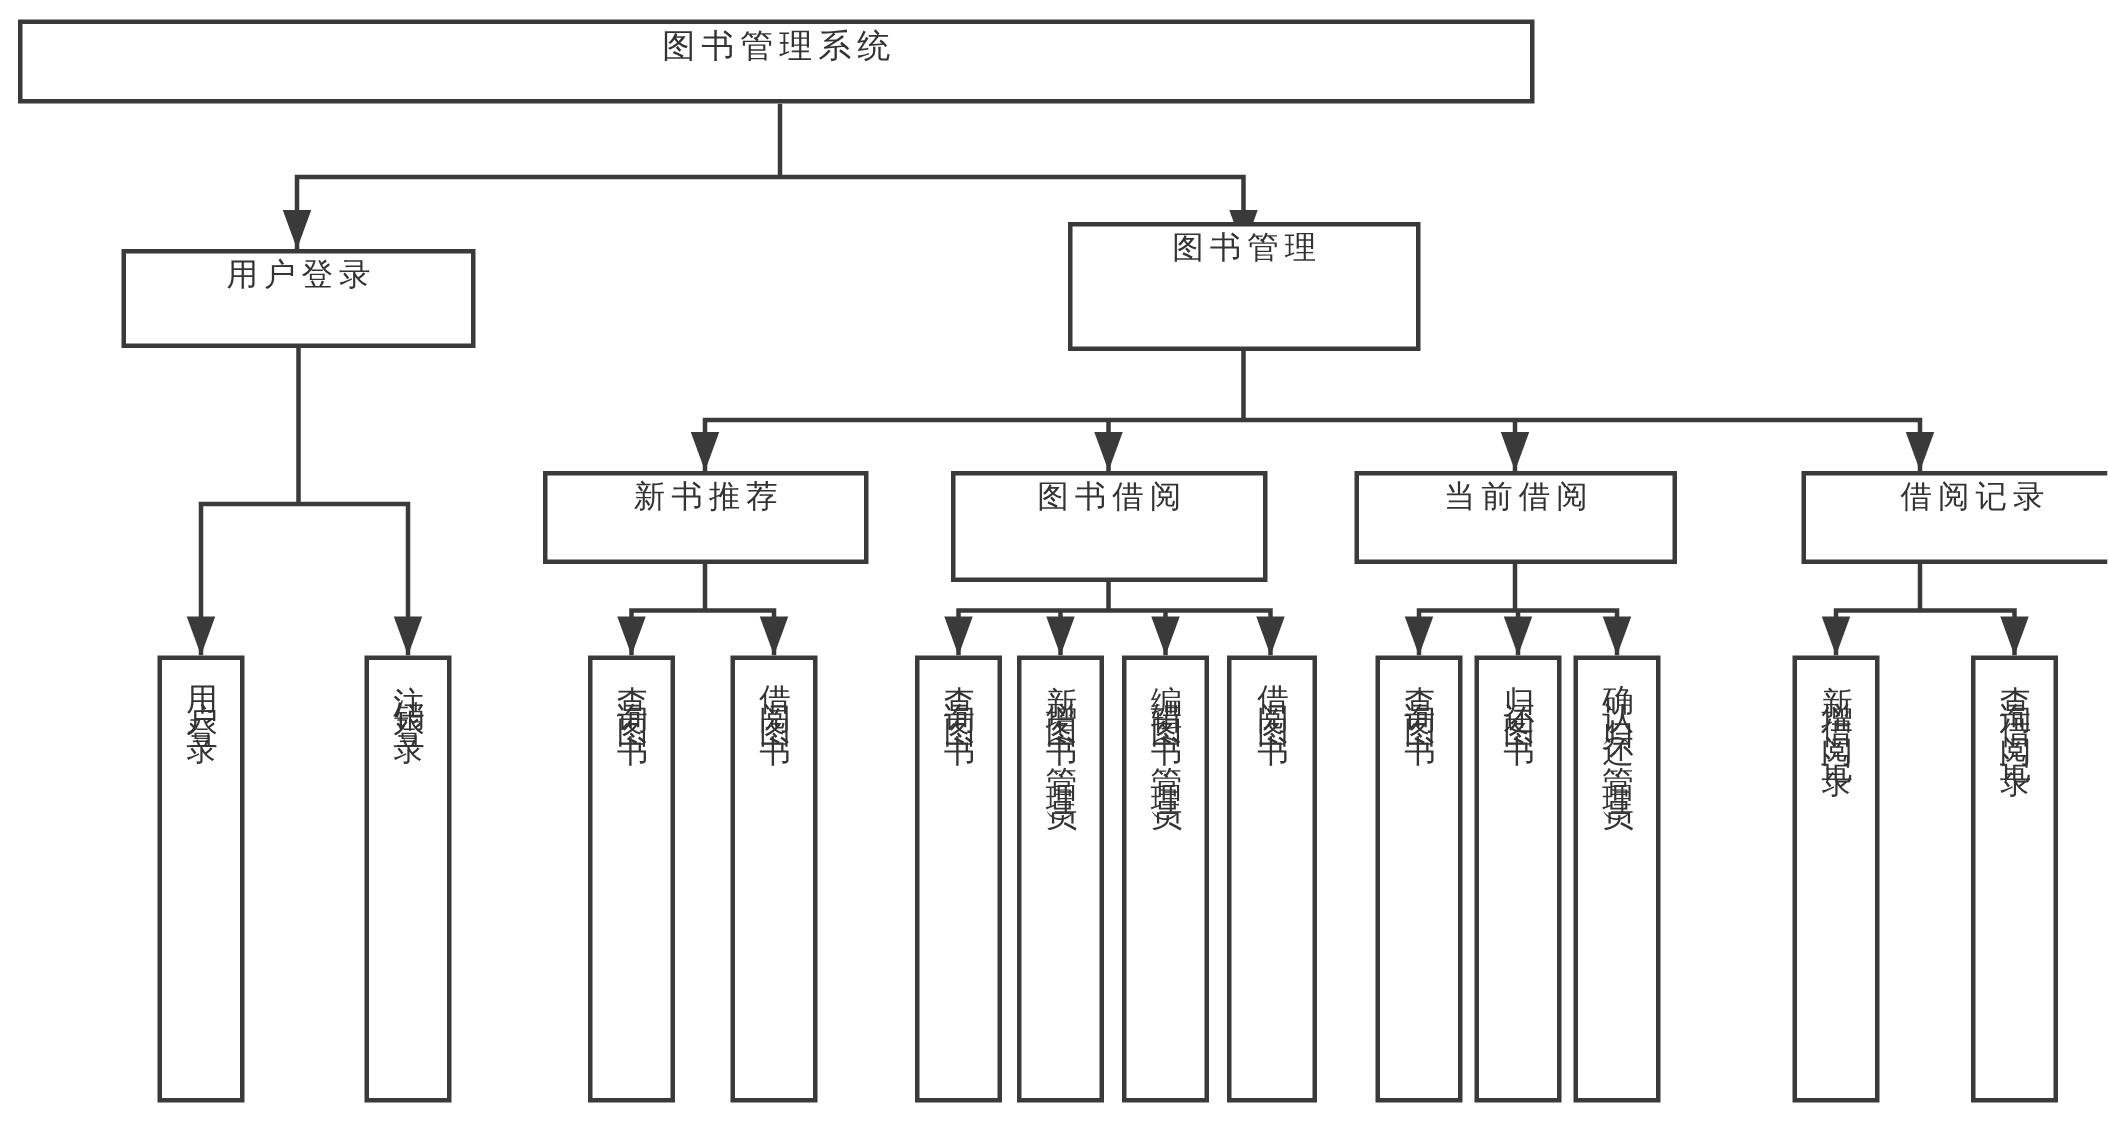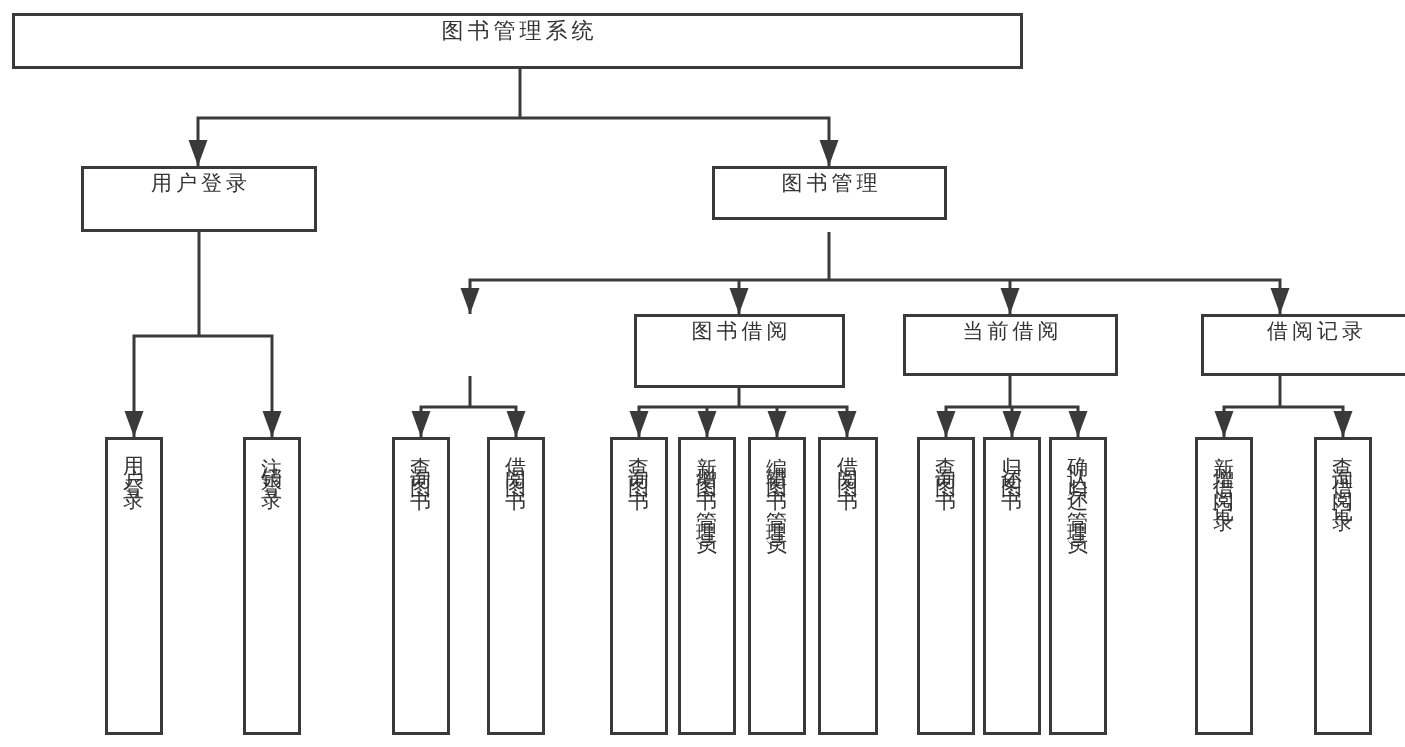--- a/index.html
+++ b/index.html
@@ -50,21 +50,21 @@
     font-size: 19px;
     letter-spacing: 1px;
     color: #a9a9a9;
     z-index: 2;
     white-space: nowrap;
   }
 
   
   #n-root  { left: 12px;  top: 13px;  width: 1011px; height: 56px; }
   #n-login { left: 81px;  top: 166px; width: 236px;  height: 66px; }
-  #n-mgmt  { left: 712px; top: 166px; width: 235px;  height: 54px; }
+  #n-mgmt  { left: 712px; top: 148px; width: 235px;  height: 86px; }
 
   #n-rec   { left: 362px;  top: 314px; width: 217px; height: 62px; }
   #n-bor   { left: 634px;  top: 314px; width: 211px; height: 74px; }
   #n-cur   { left: 903px;  top: 314px; width: 215px; height: 62px; }
   #n-hist  { left: 1172px; top: 314px; width: 228px; height: 62px; margin-left: 29px; }
 
   .leaf { top: 437px; width: 58px; height: 298px; }
   #l-a1 { left: 105px; }  #l-a2 { left: 243px; }
   #l-b1 { left: 392px; }  #l-b2 { left: 487px; }
   #l-c1 { left: 610px; }  #l-c2 { left: 678px; }
@@ -124,20 +124,23 @@
     <span class="h-label title-label">图书管理系统</span>
   </div>
 
   <div class="box" id="n-login">
     <span class="h-label">用户登录</span>
   </div>
   <div class="box" id="n-mgmt">
     <span class="h-label">图书管理</span>
   </div>
 
+  <div class="box" id="n-rec">
+    <span class="h-label">新书推荐</span>
+  </div>
   <div class="box" id="n-bor">
     <span class="h-label">图书借阅</span>
   </div>
   <div class="box" id="n-cur">
     <span class="h-label">当前借阅</span>
   </div>
   <div class="box" id="n-hist">
     <span class="h-label">借阅记录</span>
   </div>
 

